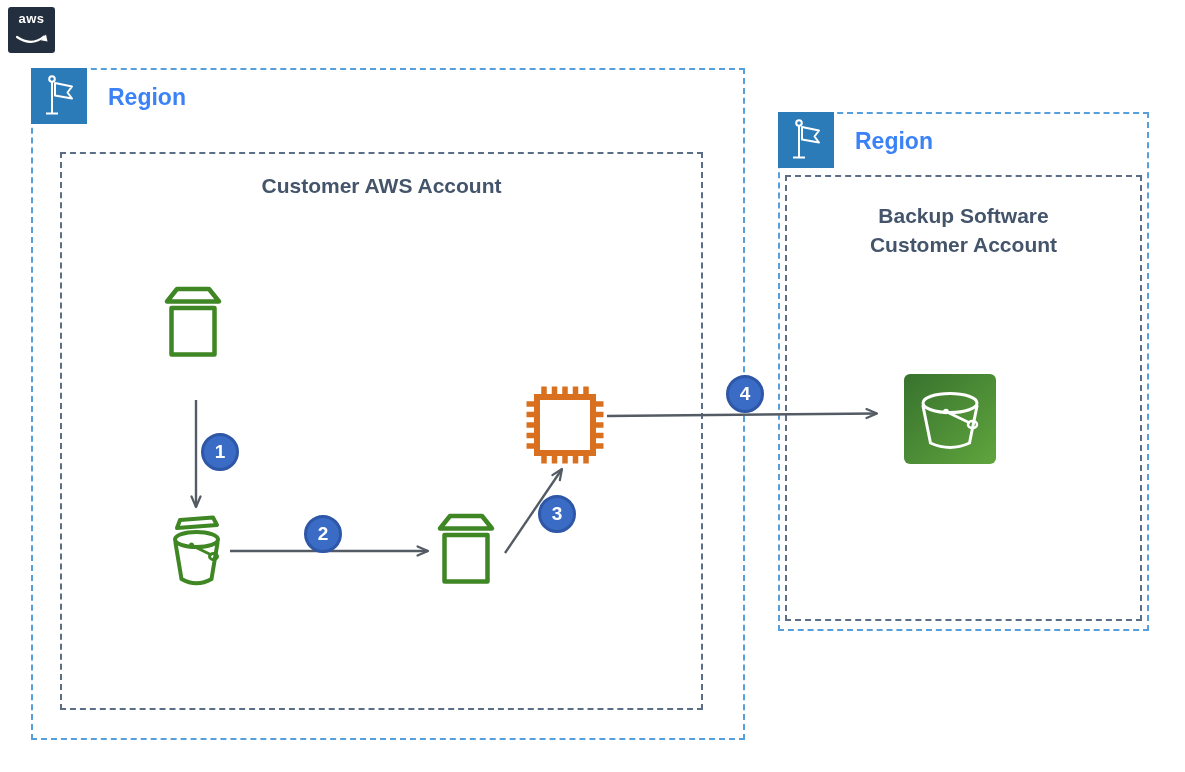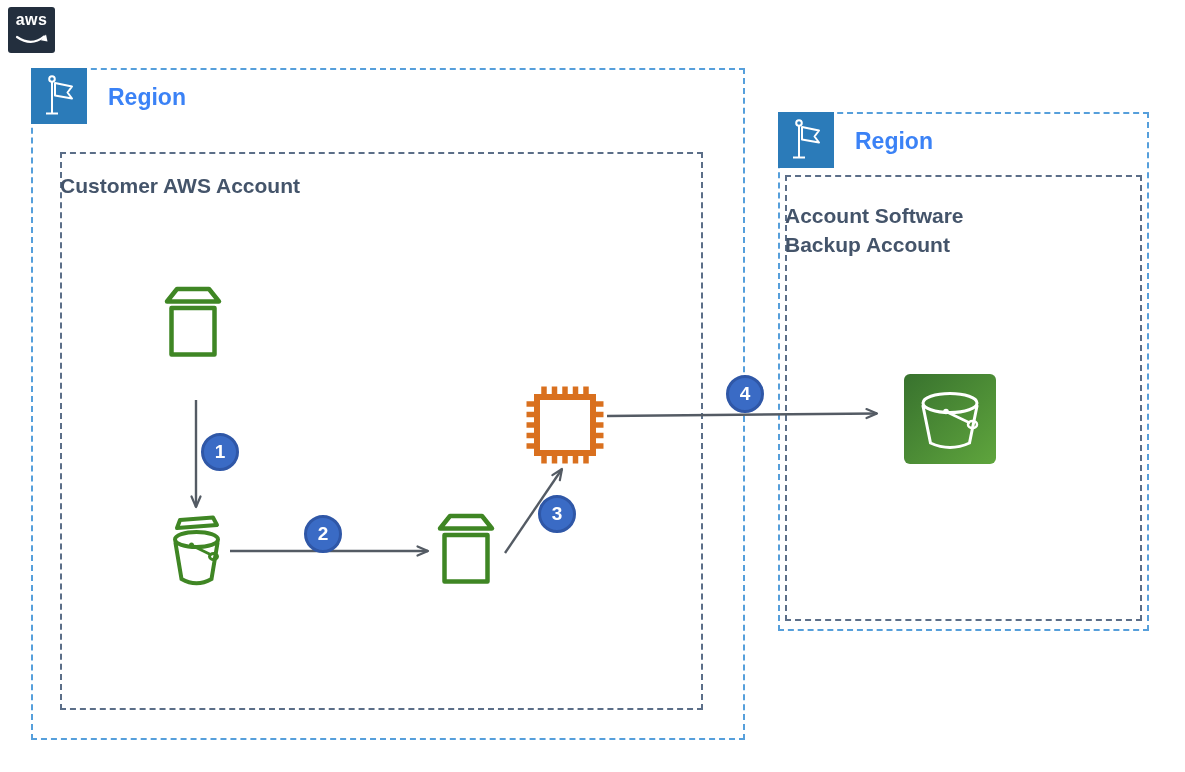--- a/index.html
+++ b/index.html
@@ -4,42 +4,42 @@
 <style>
   html,body{margin:0;padding:0;background:#ffffff;}
   #canvas{
     position:relative;width:1185px;height:772px;background:#ffffff;overflow:hidden;
     font-family:"Liberation Sans", sans-serif;
   }
   
   .aws-logo{position:absolute;left:8px;top:7px;width:47px;height:46px;background:#232F3E;border-radius:3px;}
   .aws-logo .aws-text{
     position:absolute;left:0;right:0;top:4px;text-align:center;
-    color:#ffffff;font-size:16px;font-weight:700;letter-spacing:0.5px;
+    color:#ffffff;font-size:13px;font-weight:700;letter-spacing:0.5px;
   }
   .aws-logo svg{position:absolute;left:0;top:0;}
   
   .region-box{position:absolute;border:2px dashed #569FDB;box-sizing:border-box;}
   #region-left{left:31px;top:68px;width:714px;height:672px;}
   #region-right{left:778px;top:112px;width:371px;height:519px;}
   
   .flag-square{position:absolute;width:56px;height:56px;background:#2B7BB9;}
   #flag-left{left:31px;top:68px;}
   #flag-right{left:778px;top:112px;}
   .region-label{
     position:absolute;font-size:23px;font-weight:700;color:#3b82f6;line-height:24px;white-space:nowrap;
   }
   #region-label-left{left:108px;top:85px;}
   #region-label-right{left:855px;top:129px;}
   
   .account-box{position:absolute;border:2px dashed #5B6E88;box-sizing:border-box;}
   #account-left{left:60px;top:152px;width:643px;height:558px;}
   #account-right{left:785px;top:175px;width:357px;height:446px;}
   .account-label{
-    position:absolute;text-align:left;color:#44546A;font-size:21px;font-weight:700;line-height:29px;
+    position:absolute;text-align:center;color:#44546A;font-size:21px;font-weight:700;line-height:29px;
   }
   #account-label-left{left:60px;top:171px;width:643px;}
   #account-label-right{left:785px;top:201px;width:357px;}
   
   .icon{position:absolute;}
   #icon-box-top{left:163px;top:286px;}
   #icon-bucket{left:168px;top:514px;}
   #icon-box-mid{left:436px;top:513px;}
   #icon-chip{left:525px;top:385px;}
   #icon-s3{left:904px;top:374px;}
@@ -90,22 +90,22 @@
       <circle cx="21" cy="11" r="2.8" stroke="#ffffff" stroke-width="2" fill="none"></circle>
       <line x1="21" y1="14" x2="21" y2="45" stroke="#ffffff" stroke-width="2"></line>
       <line x1="15" y1="45.5" x2="27" y2="45.5" stroke="#ffffff" stroke-width="2"></line>
       <path d="M24 15 L41 18.5 L36.5 24.5 L41 30.5 L24 27.5 Z" stroke="#ffffff" stroke-width="2" fill="none" stroke-linejoin="round"></path>
     </svg>
   </div>
   <div class="region-label" id="region-label-right">Region</div>
 
   <div class="account-box" id="account-right"></div>
   <div class="account-label" id="account-label-right">
-    <div>Account Software</div>
-    <div>Backup Account</div>
+    <div>Backup Software</div>
+    <div>Customer Account</div>
   </div>
 
   <svg class="icon" id="icon-box-top" width="60" height="72" viewBox="0 0 60 72">
     <path d="M14 3 L46 3 L56 15.5 L4 15.5 Z" stroke="#3F8624" stroke-width="4.5" fill="none" stroke-linejoin="round"></path>
     <rect x="8.5" y="22" width="43" height="46.5" stroke="#3F8624" stroke-width="4.5" fill="none" stroke-linejoin="round"></rect>
   </svg>
 
   <svg class="icon" id="icon-bucket" width="58" height="78" viewBox="0 0 58 78">
     <path d="M12 6 L45 3.5 L49 11 L9 14 Z" stroke="#3F8624" stroke-width="4" fill="none" stroke-linejoin="round"></path>
     <ellipse cx="28.5" cy="25.5" rx="21.5" ry="7.5" stroke="#3F8624" stroke-width="4" fill="none"></ellipse>

